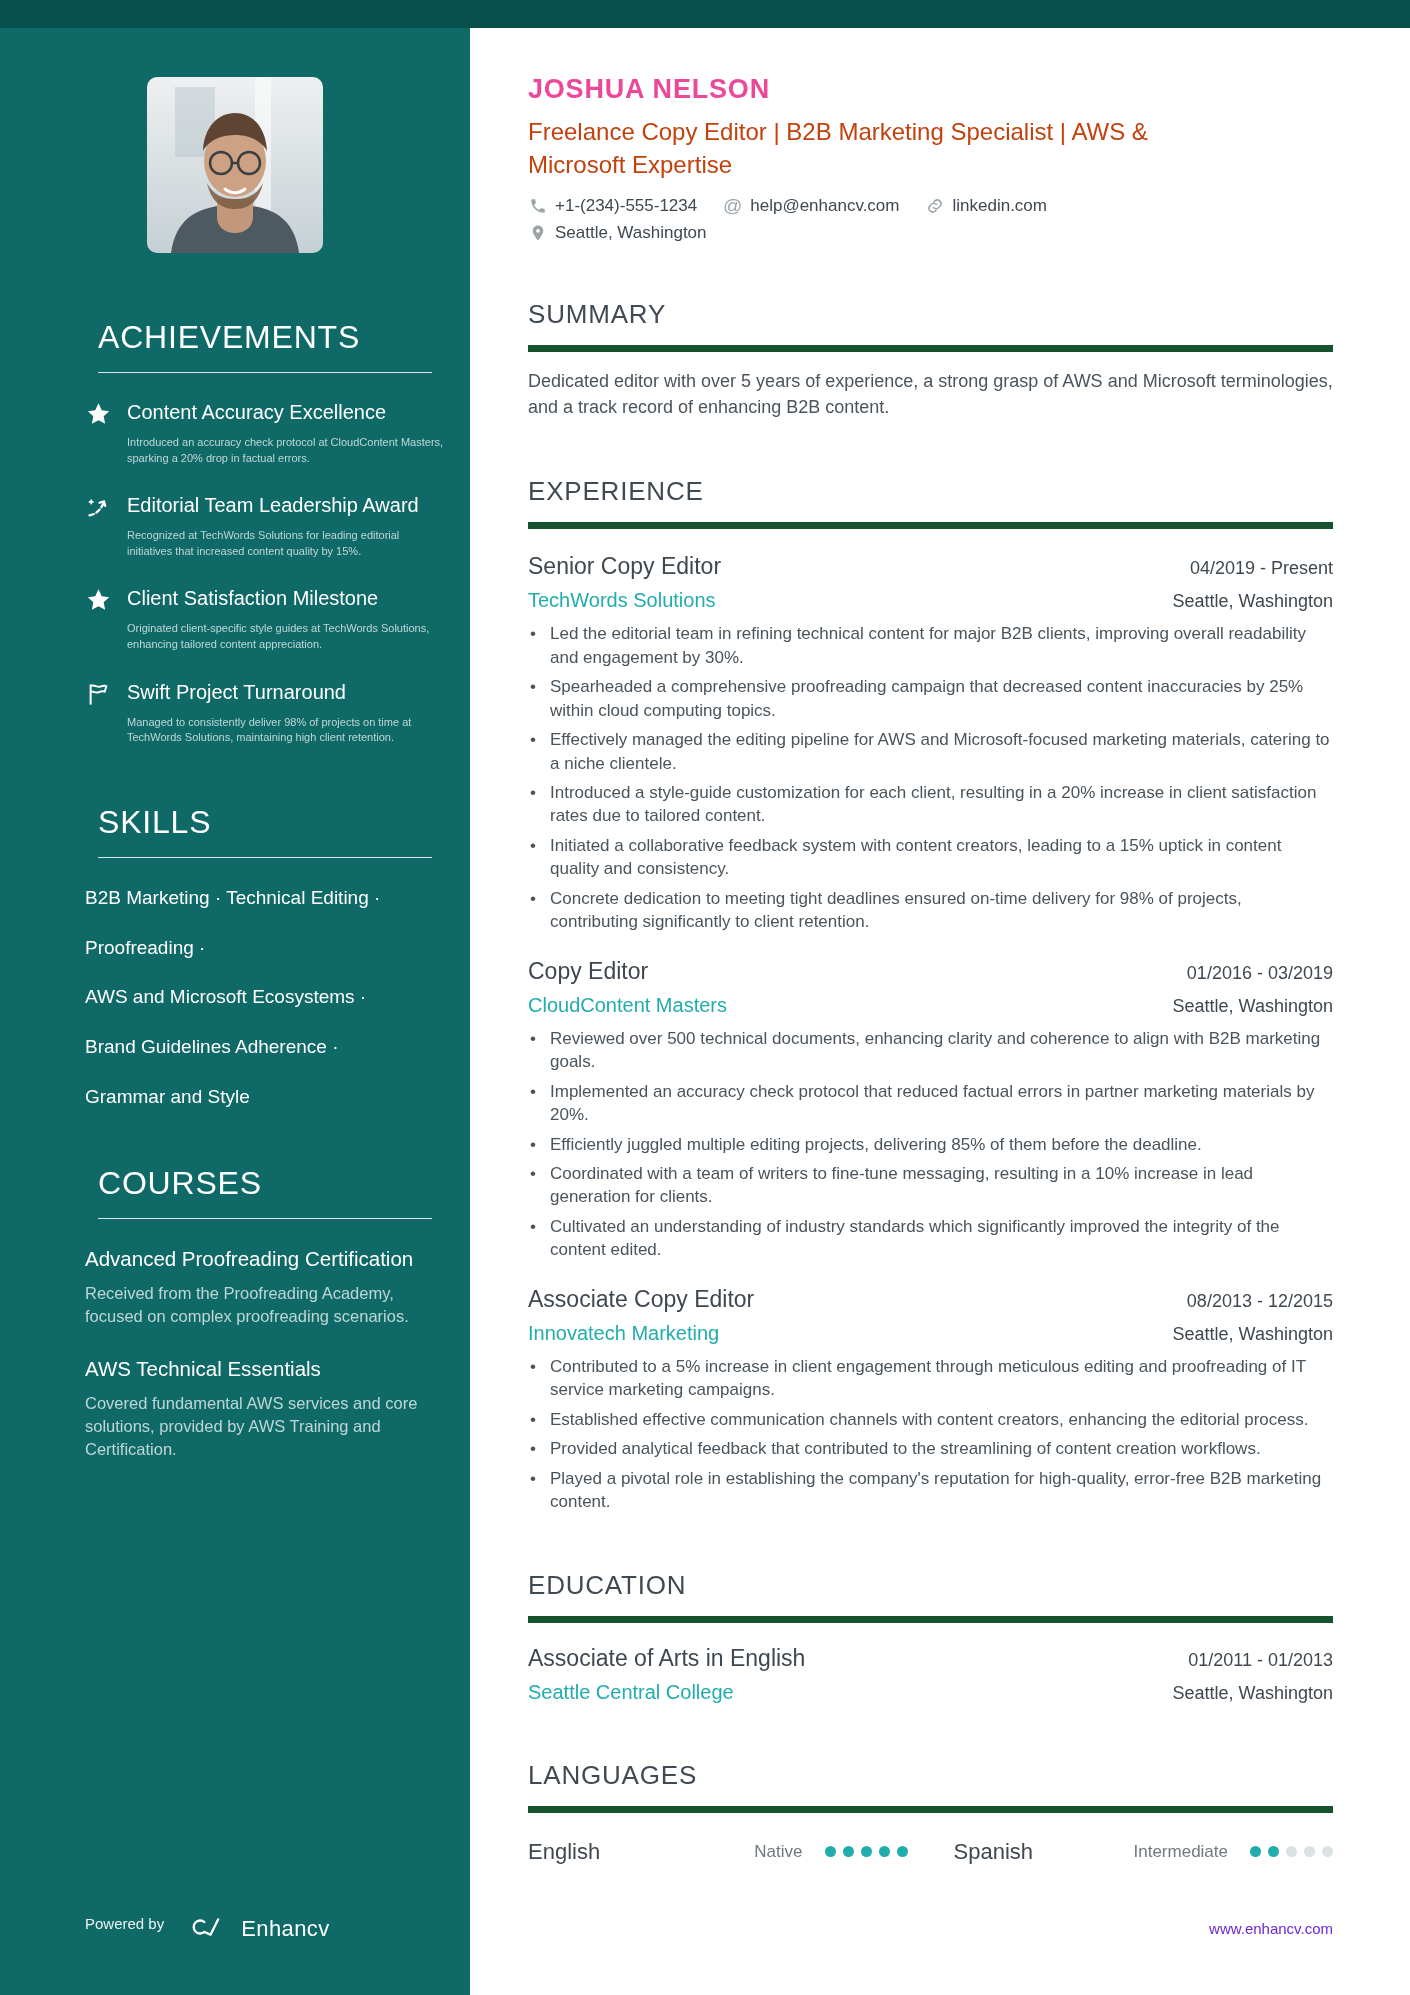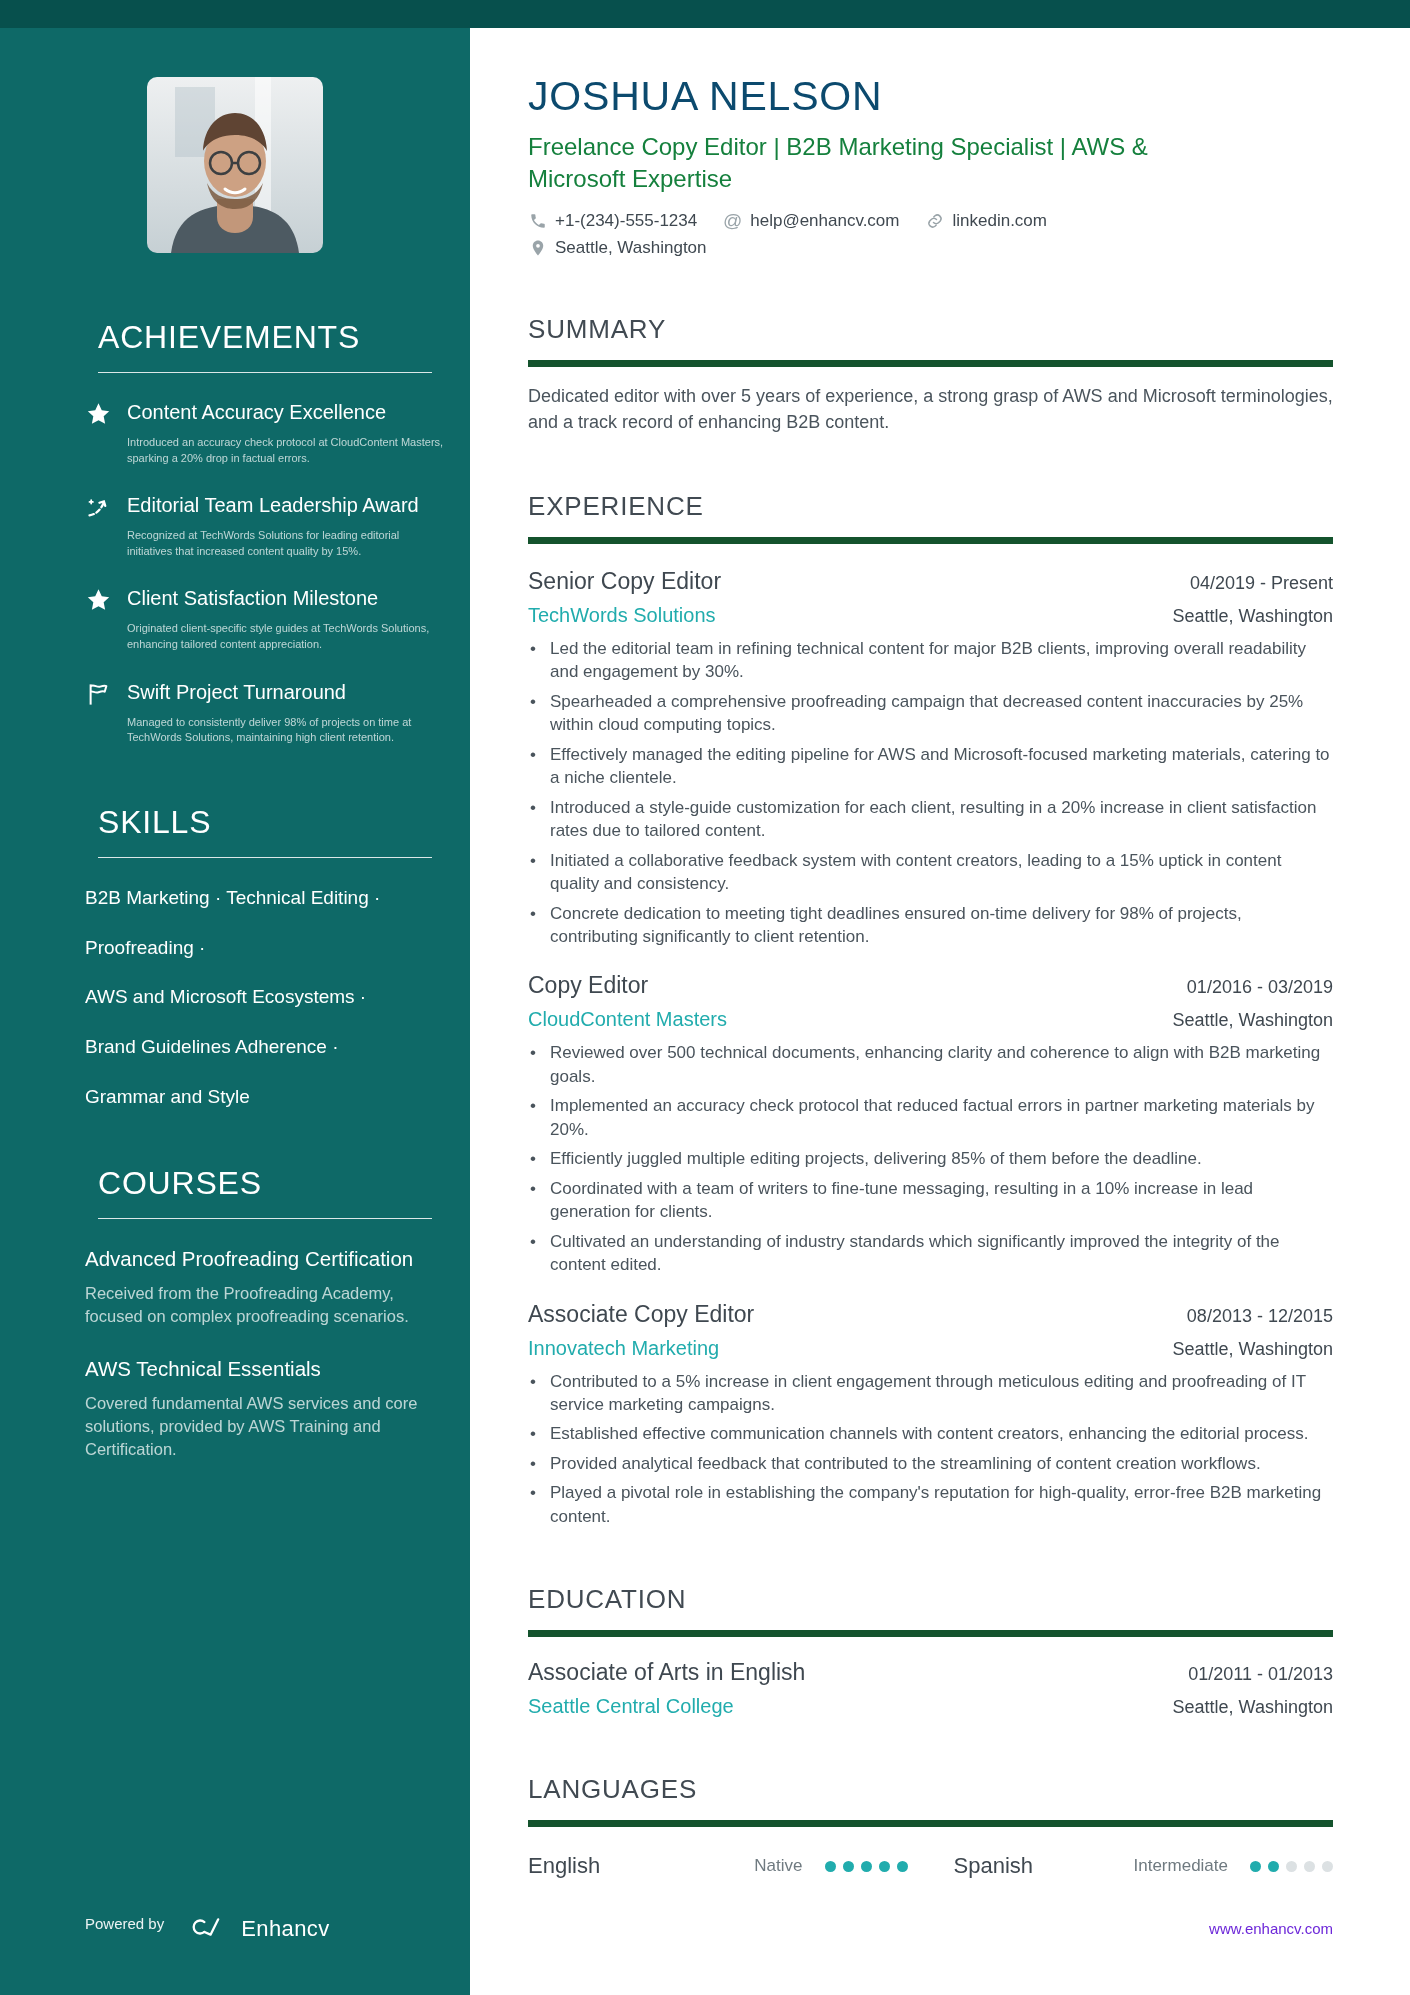--- a/index.html
+++ b/index.html
@@ -24,22 +24,22 @@
   .side-courses{margin-top:56px;}
   .course-item{margin-top:26px;}
   .course-title{font-size:20.5px;font-weight:500;color:#ffffff;line-height:1.35;margin:0 0 9px 0;}
   .course-desc{font-size:16.5px;color:rgba(255,255,255,0.72);line-height:1.42;margin:0;}
   .sidebar-footer{position:absolute;bottom:52px;left:85px;display:flex;align-items:flex-start;gap:22px;}
   .powered-by{font-size:15px;color:rgba(255,255,255,0.92);}
   .brand-wrap{display:flex;align-items:center;gap:9px;}
   .brand-name{font-size:22px;color:#ffffff;letter-spacing:0.4px;}
   
   .main{position:absolute;top:28px;left:470px;right:0;bottom:0;padding:47px 77px 0 58px;}
-  .name{font-size:41px;font-weight:400;color:#0c4a6e;letter-spacing:0.8px;margin:0;line-height:1.05;}
-  .job-headline{font-size:24px;color:#15803d;line-height:1.35;margin-top:13px;max-width:640px;}
+  .name{font-size:27px;font-weight:700;color:#ec4899;letter-spacing:0.8px;margin:0;line-height:1.05;}
+  .job-headline{font-size:24px;color:#c2410c;line-height:1.35;margin-top:13px;max-width:640px;}
   .contact{margin-top:15px;}
   .contact-row{display:flex;align-items:center;gap:26px;margin-top:7px;}
   .contact-item{display:flex;align-items:center;gap:8px;font-size:17px;color:#3F4850;}
   .c-icon{width:19px;height:19px;display:inline-flex;align-items:center;justify-content:center;}
   .at-glyph{font-size:19px;color:#9AA4A9;font-weight:400;}
   .section{margin-top:56px;}
   .section-heading{font-size:26px;font-weight:500;letter-spacing:0.8px;color:#414A52;margin:0;
     padding-bottom:15px;border-bottom:7px solid #14532d;}
   .summary-text{font-size:18px;color:#4A545C;line-height:1.45;margin-top:16px;max-width:805px;}
   .job{margin-top:24px;}

